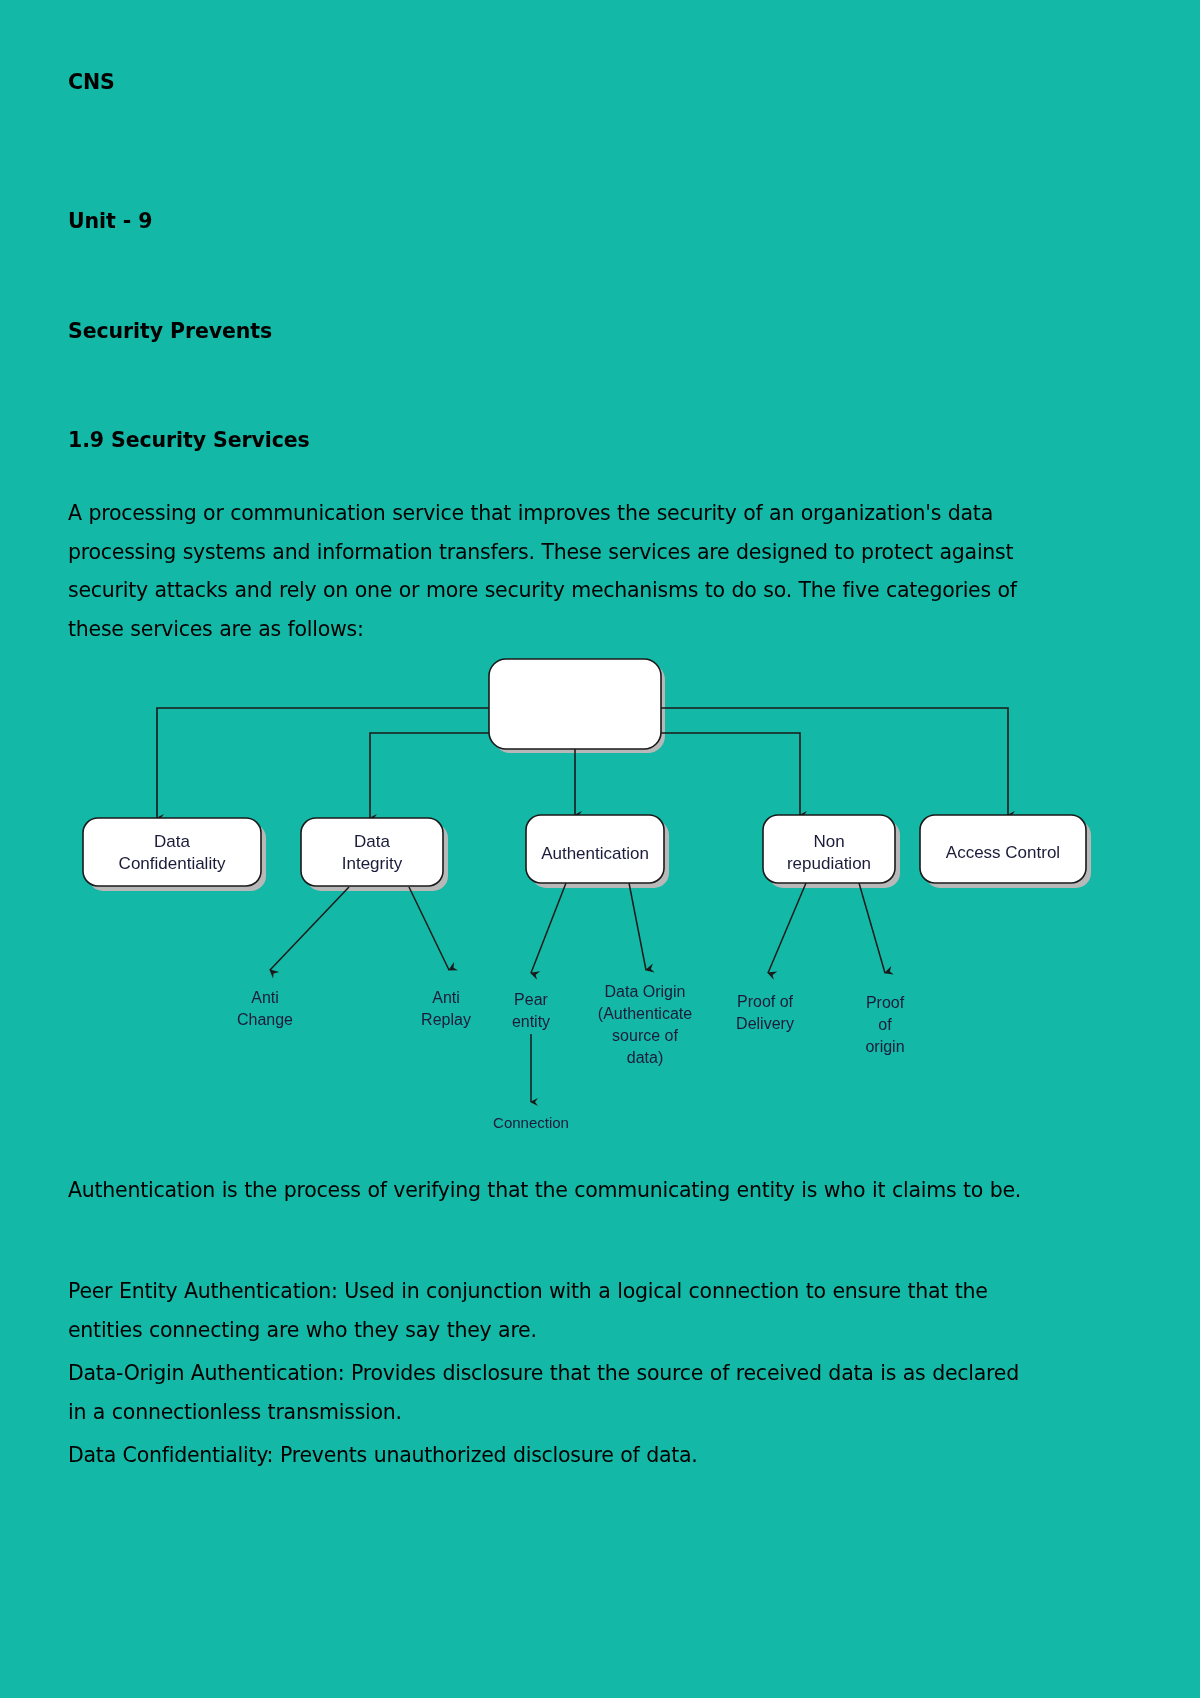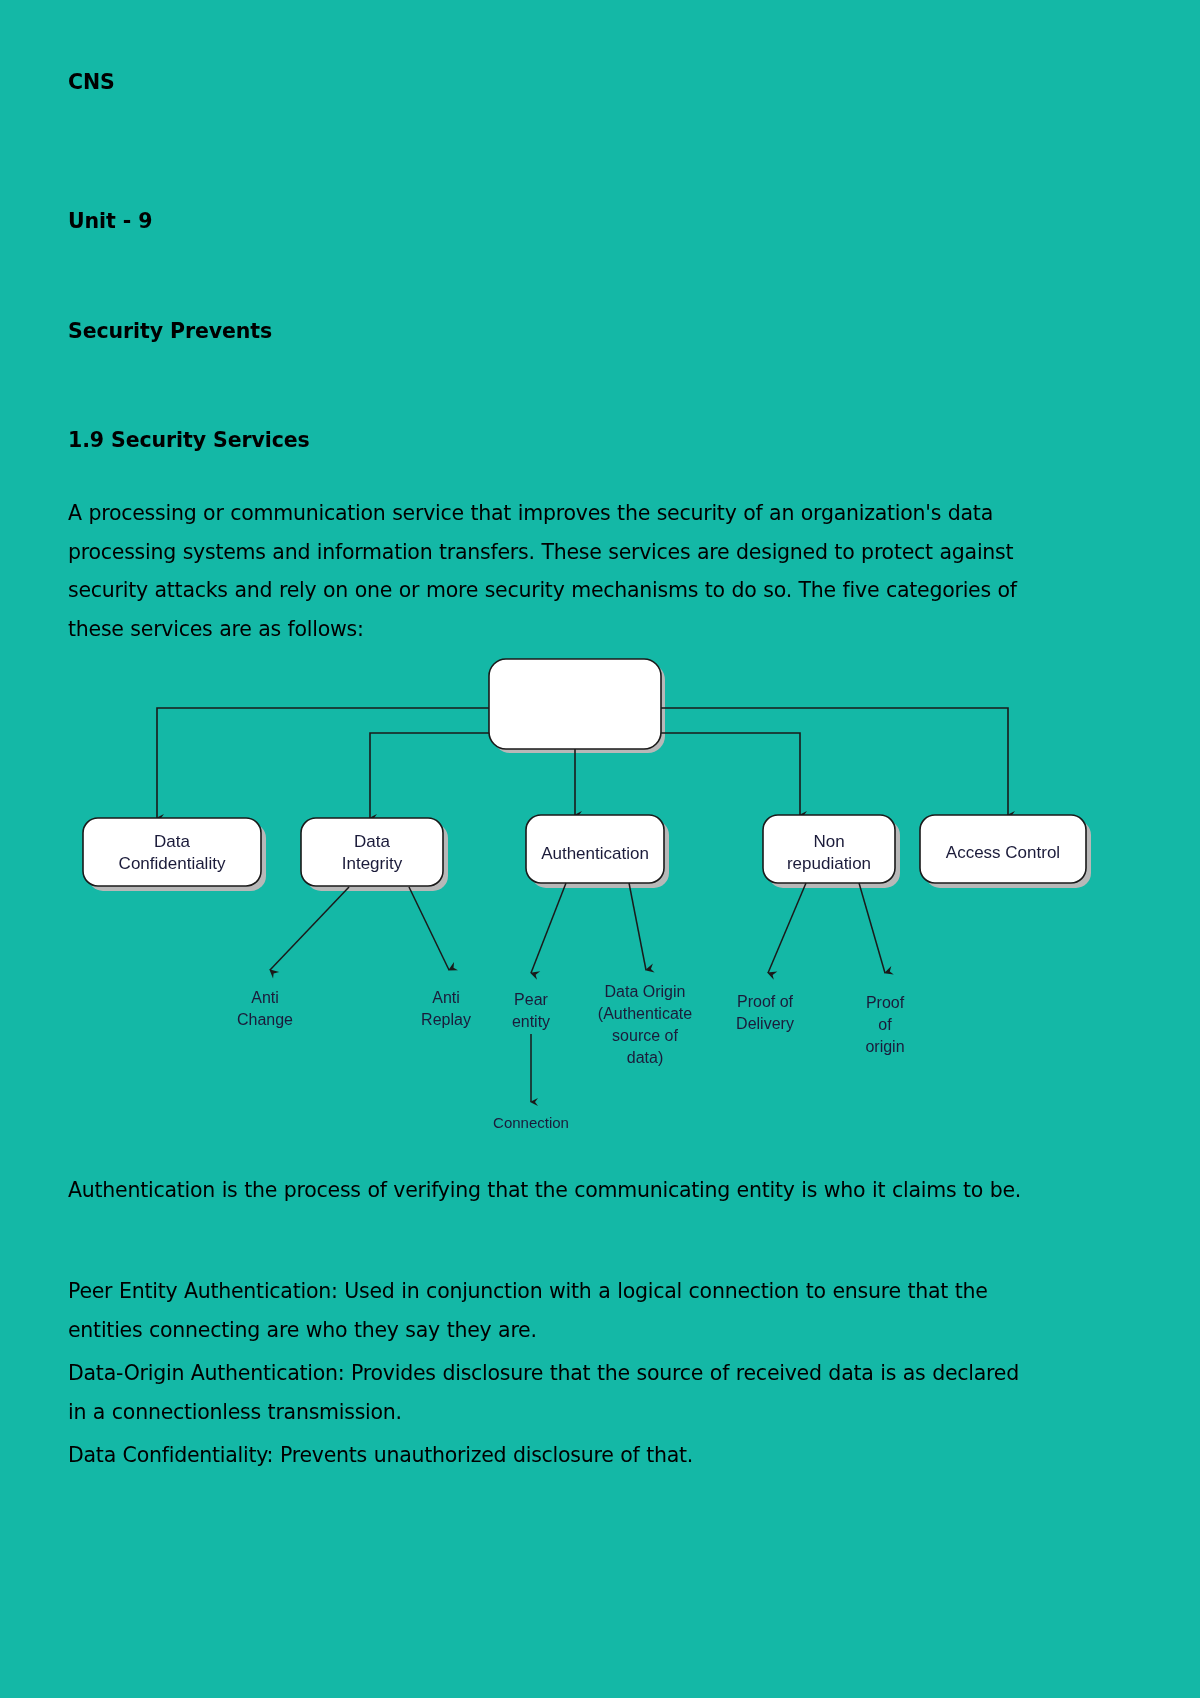--- a/index.html
+++ b/index.html
@@ -89,21 +89,21 @@
     <div class="heading h-11">1.9 Security Services</div>
 
     <div class="para p-intro">A processing or communication service that improves the security of an organization's data processing systems and information transfers. These services are designed to protect against security attacks and rely on one or more security mechanisms to do so. The five categories of these services are as follows:</div>
 
     <div class="para p-auth">Authentication is the process of verifying that the communicating entity is who it claims to be.</div>
 
     <div class="para p-peer">Peer Entity Authentication: Used in conjunction with a logical connection to ensure that the entities connecting are who they say they are.</div>
 
     <div class="para p-dorig">Data-Origin Authentication: Provides disclosure that the source of received data is as declared in a connectionless transmission.</div>
 
-    <div class="para p-dconf">Data Confidentiality: Prevents unauthorized disclosure of that.</div>
+    <div class="para p-dconf">Data Confidentiality: Prevents unauthorized disclosure of data.</div>
 
   </div>
 
   <div class="diagram">
     <svg width="1080" height="520" viewBox="0 0 1080 520" xmlns="http://www.w3.org/2000/svg">
       <defs>
         <marker id="arrowDown" markerWidth="10" markerHeight="10" refX="5" refY="8" orient="auto" markerUnits="userSpaceOnUse">
           <path d="M1,1 L5,9 L9,1 L5,4 Z" fill="#1a1a1a"></path>
         </marker>
         <marker id="arrowDiag" markerWidth="11" markerHeight="11" refX="6" refY="9" orient="auto" markerUnits="userSpaceOnUse">

